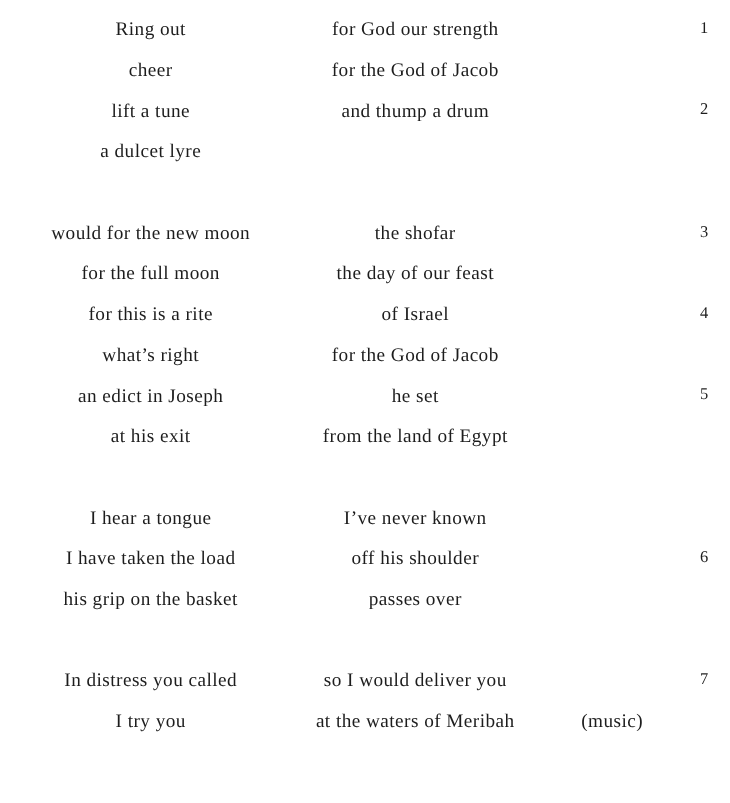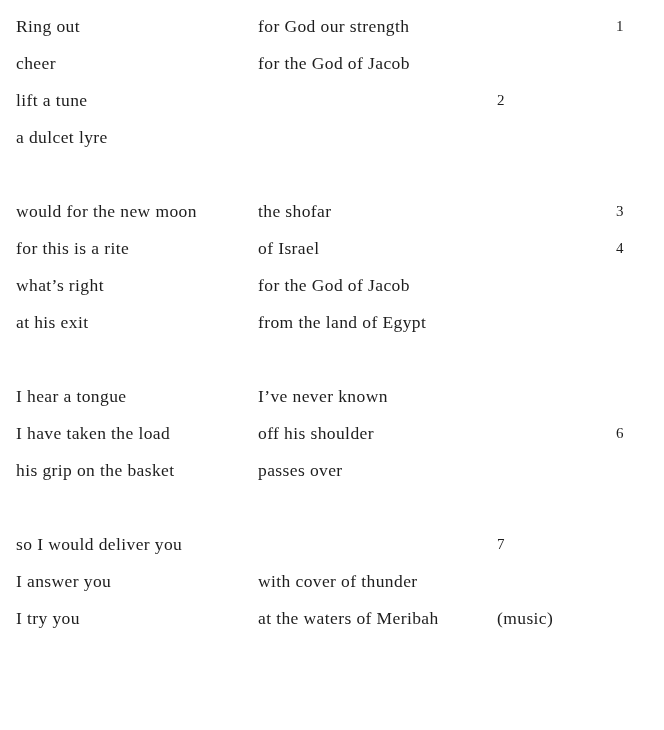--- a/index.html
+++ b/index.html
@@ -22,20 +22,21 @@
     background: #ffffff;
   }
   .stanza + .stanza {
     margin-top: 37px;
   }
   .row {
     display: grid;
     grid-template-columns: 242px 239px 119px auto;
     height: 37px;
     align-items: center;
+    text-align: center;
   }
   .cell {
     font-size: 17.5px;
     letter-spacing: 0.4px;
     white-space: nowrap;
     line-height: 1;
   }
   .verse-num {
     font-size: 15px;
     letter-spacing: 0;
@@ -54,48 +55,61 @@
       <span class="cell verse-num">1</span>
     </div>
     <div class="row">
       <span class="cell">cheer</span>
       <span class="cell">for the God of Jacob</span>
       <span class="cell"></span>
       <span class="cell verse-num"></span>
     </div>
     <div class="row">
       <span class="cell">lift a tune</span>
+      <span class="cell">and thump a drum</span>
       <span class="cell"></span>
       <span class="cell verse-num">2</span>
     </div>
     <div class="row">
       <span class="cell">a dulcet lyre</span>
       <span class="cell"></span>
       <span class="cell verse-num"></span>
     </div>
   </div>
 
   <div class="stanza">
     <div class="row">
       <span class="cell">would for the new moon</span>
       <span class="cell">the shofar</span>
       <span class="cell"></span>
       <span class="cell verse-num">3</span>
     </div>
     <div class="row">
+      <span class="cell">for the full moon</span>
+      <span class="cell">the day of our feast</span>
+      <span class="cell"></span>
+      <span class="cell verse-num"></span>
+    </div>
+    <div class="row">
       <span class="cell">for this is a rite</span>
       <span class="cell">of Israel</span>
       <span class="cell"></span>
       <span class="cell verse-num">4</span>
     </div>
     <div class="row">
       <span class="cell">what’s right</span>
       <span class="cell">for the God of Jacob</span>
       <span class="cell"></span>
       <span class="cell verse-num"></span>
+    </div>
+    <div class="row">
+      <span class="cell">an edict in Joseph</span>
+      <span class="cell">he set</span>
+      <span class="cell"></span>
+      <span class="cell verse-num">5</span>
     </div>
     <div class="row">
       <span class="cell">at his exit</span>
       <span class="cell">from the land of Egypt</span>
       <span class="cell"></span>
       <span class="cell verse-num"></span>
     </div>
   </div>
 
   <div class="stanza">
@@ -114,29 +128,24 @@
     <div class="row">
       <span class="cell">his grip on the basket</span>
       <span class="cell">passes over</span>
       <span class="cell"></span>
       <span class="cell verse-num"></span>
     </div>
   </div>
 
   <div class="stanza">
     <div class="row">
+      <span class="cell">In distress you called</span>
       <span class="cell">so I would deliver you</span>
       <span class="cell"></span>
       <span class="cell verse-num">7</span>
-    </div>
-    <div class="row">
-      <span class="cell">I answer you</span>
-      <span class="cell">with cover of thunder</span>
-      <span class="cell"></span>
-      <span class="cell verse-num"></span>
     </div>
     <div class="row">
       <span class="cell">I try you</span>
       <span class="cell">at the waters of Meribah</span>
       <span class="cell">(music)</span>
       <span class="cell verse-num"></span>
     </div>
   </div>
 
 </div>

